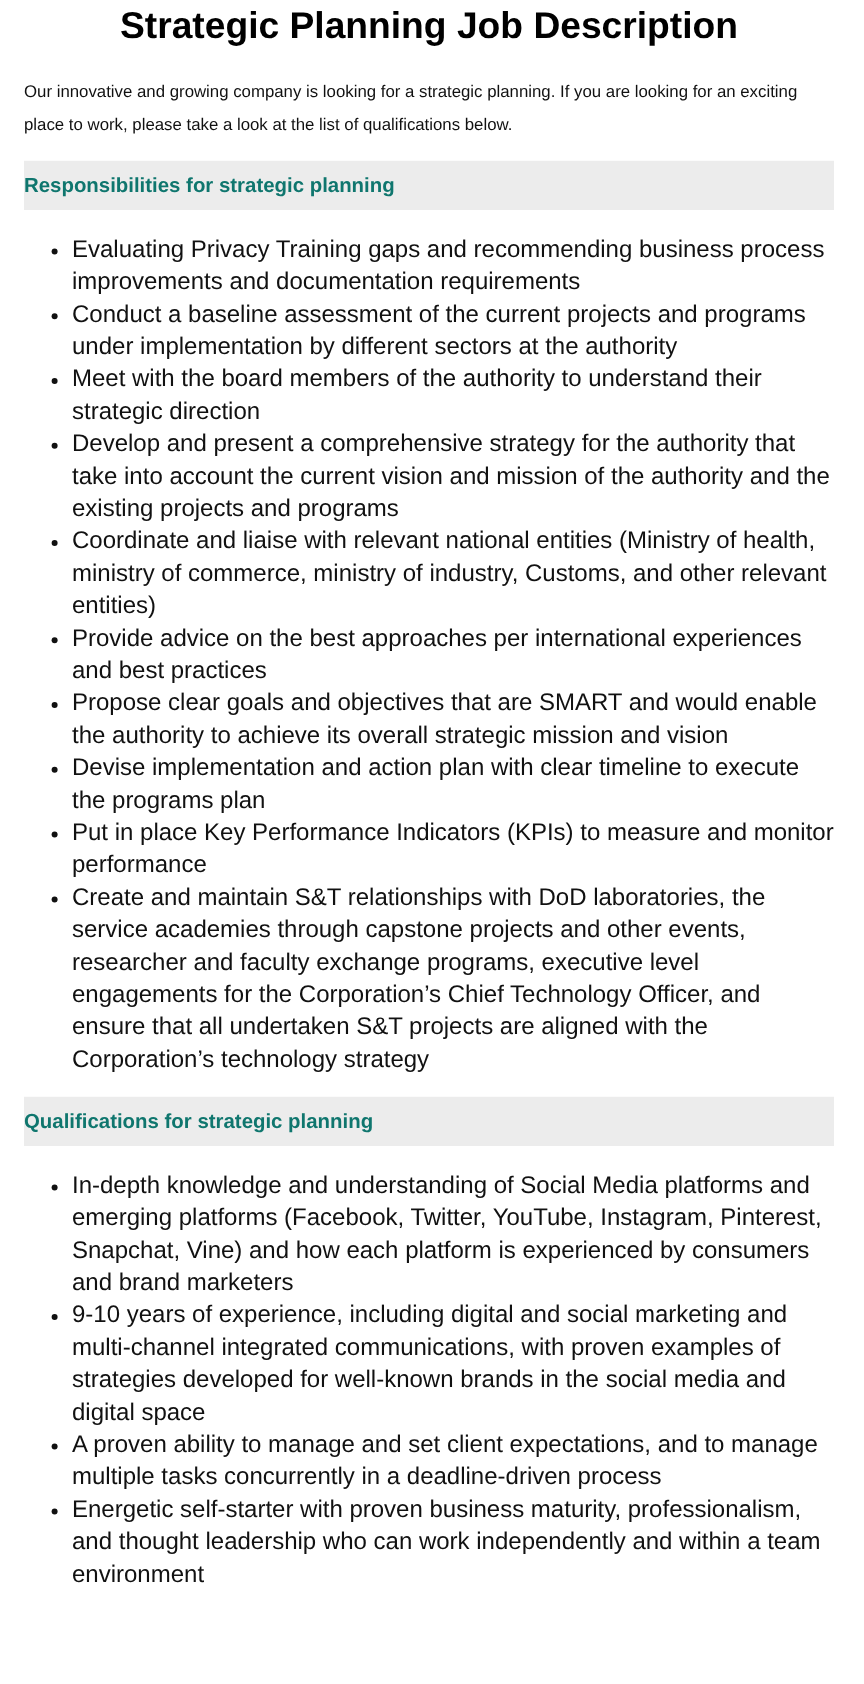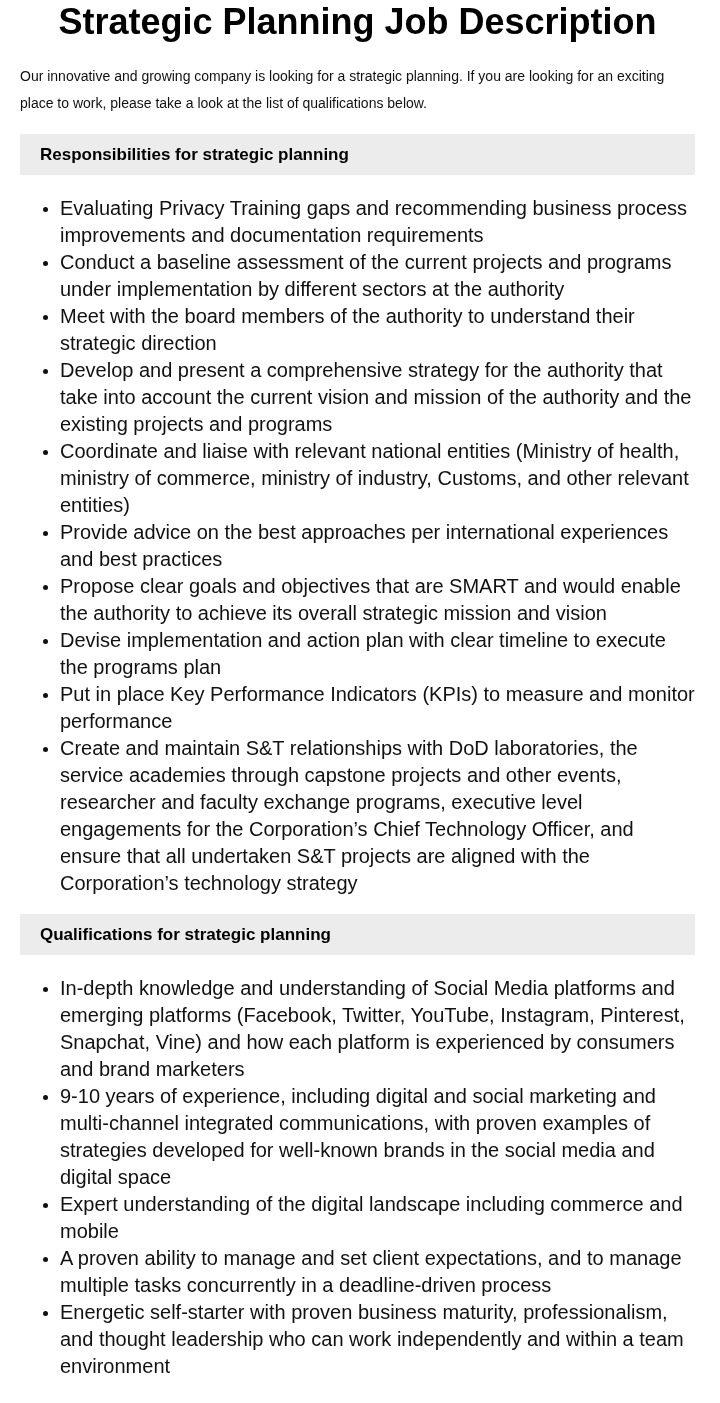--- a/index.html
+++ b/index.html
@@ -1,20 +1,20 @@
 <!DOCTYPE html>
 <html><head>
 <meta charset="utf-8">
 <style>
   html, body { margin:0; padding:0; background:#ffffff; }
   body { width:720px; height:1403px; overflow:hidden; font-family:"Liberation Sans", sans-serif; color:#111; }
   .wrap { padding:0 25px 0 20px; }
-  h1 { margin:0; padding-top:3px; height:40px; text-align:center; font-size:36px; line-height:38px; font-weight:bold; color:#000; }
+  h1 { margin:0; padding-top:3px; height:40px; text-align:center; font-size:31px; line-height:38px; font-weight:bold; color:#000; }
   .intro { margin:20px 0 0 0; font-size:14px; line-height:27px; }
-  .section-head { margin-top:17px; background:#ececec; height:41px; line-height:41px; padding-left:20px; font-size:17px; font-weight:bold; color:#000000; }
+  .section-head { margin-top:17px; background:#ececec; height:41px; line-height:41px; font-size:17px; font-weight:bold; color:#0f766e; }
   ul { margin:20px 0 0 0; padding:0 0 0 40px; list-style:none; }
   li { position:relative; font-size:20px; line-height:27px; }
   li::before { content:""; position:absolute; left:-17px; top:12px; width:5px; height:5px; border-radius:50%; background:#111; }
   .sec2 { }
 </style>
 </head>
 <body>
 
 <div class="wrap">
   <h1>Strategic Planning Job Description</h1>
@@ -31,17 +31,16 @@
     <li>Propose clear goals and objectives that are SMART and would enable the authority to achieve its overall strategic mission and vision</li>
     <li>Devise implementation and action plan with clear timeline to execute the programs plan</li>
     <li>Put in place Key Performance Indicators (KPIs) to measure and monitor performance</li>
     <li>Create and maintain S&amp;T relationships with DoD laboratories, the service academies through capstone projects and other events, researcher and faculty exchange programs, executive level engagements for the Corporation’s Chief Technology Officer, and ensure that all undertaken S&amp;T projects are aligned with the Corporation’s technology strategy</li>
   </ul>
 
   <div class="section-head sec2">Qualifications for strategic planning</div>
   <ul>
     <li>In-depth knowledge and understanding of Social Media platforms and emerging platforms (Facebook, Twitter, YouTube, Instagram, Pinterest, Snapchat, Vine) and how each platform is experienced by consumers and brand marketers</li>
     <li>9-10 years of experience, including digital and social marketing and multi-channel integrated communications, with proven examples of strategies developed for well-known brands in the social media and digital space</li>
-    <li>Expert understanding of the digital landscape including commerce and mobile</li>
     <li>A proven ability to manage and set client expectations, and to manage multiple tasks concurrently in a deadline-driven process</li>
     <li>Energetic self-starter with proven business maturity, professionalism, and thought leadership who can work independently and within a team environment</li>
   </ul>
 </div>
 
 </body></html>

